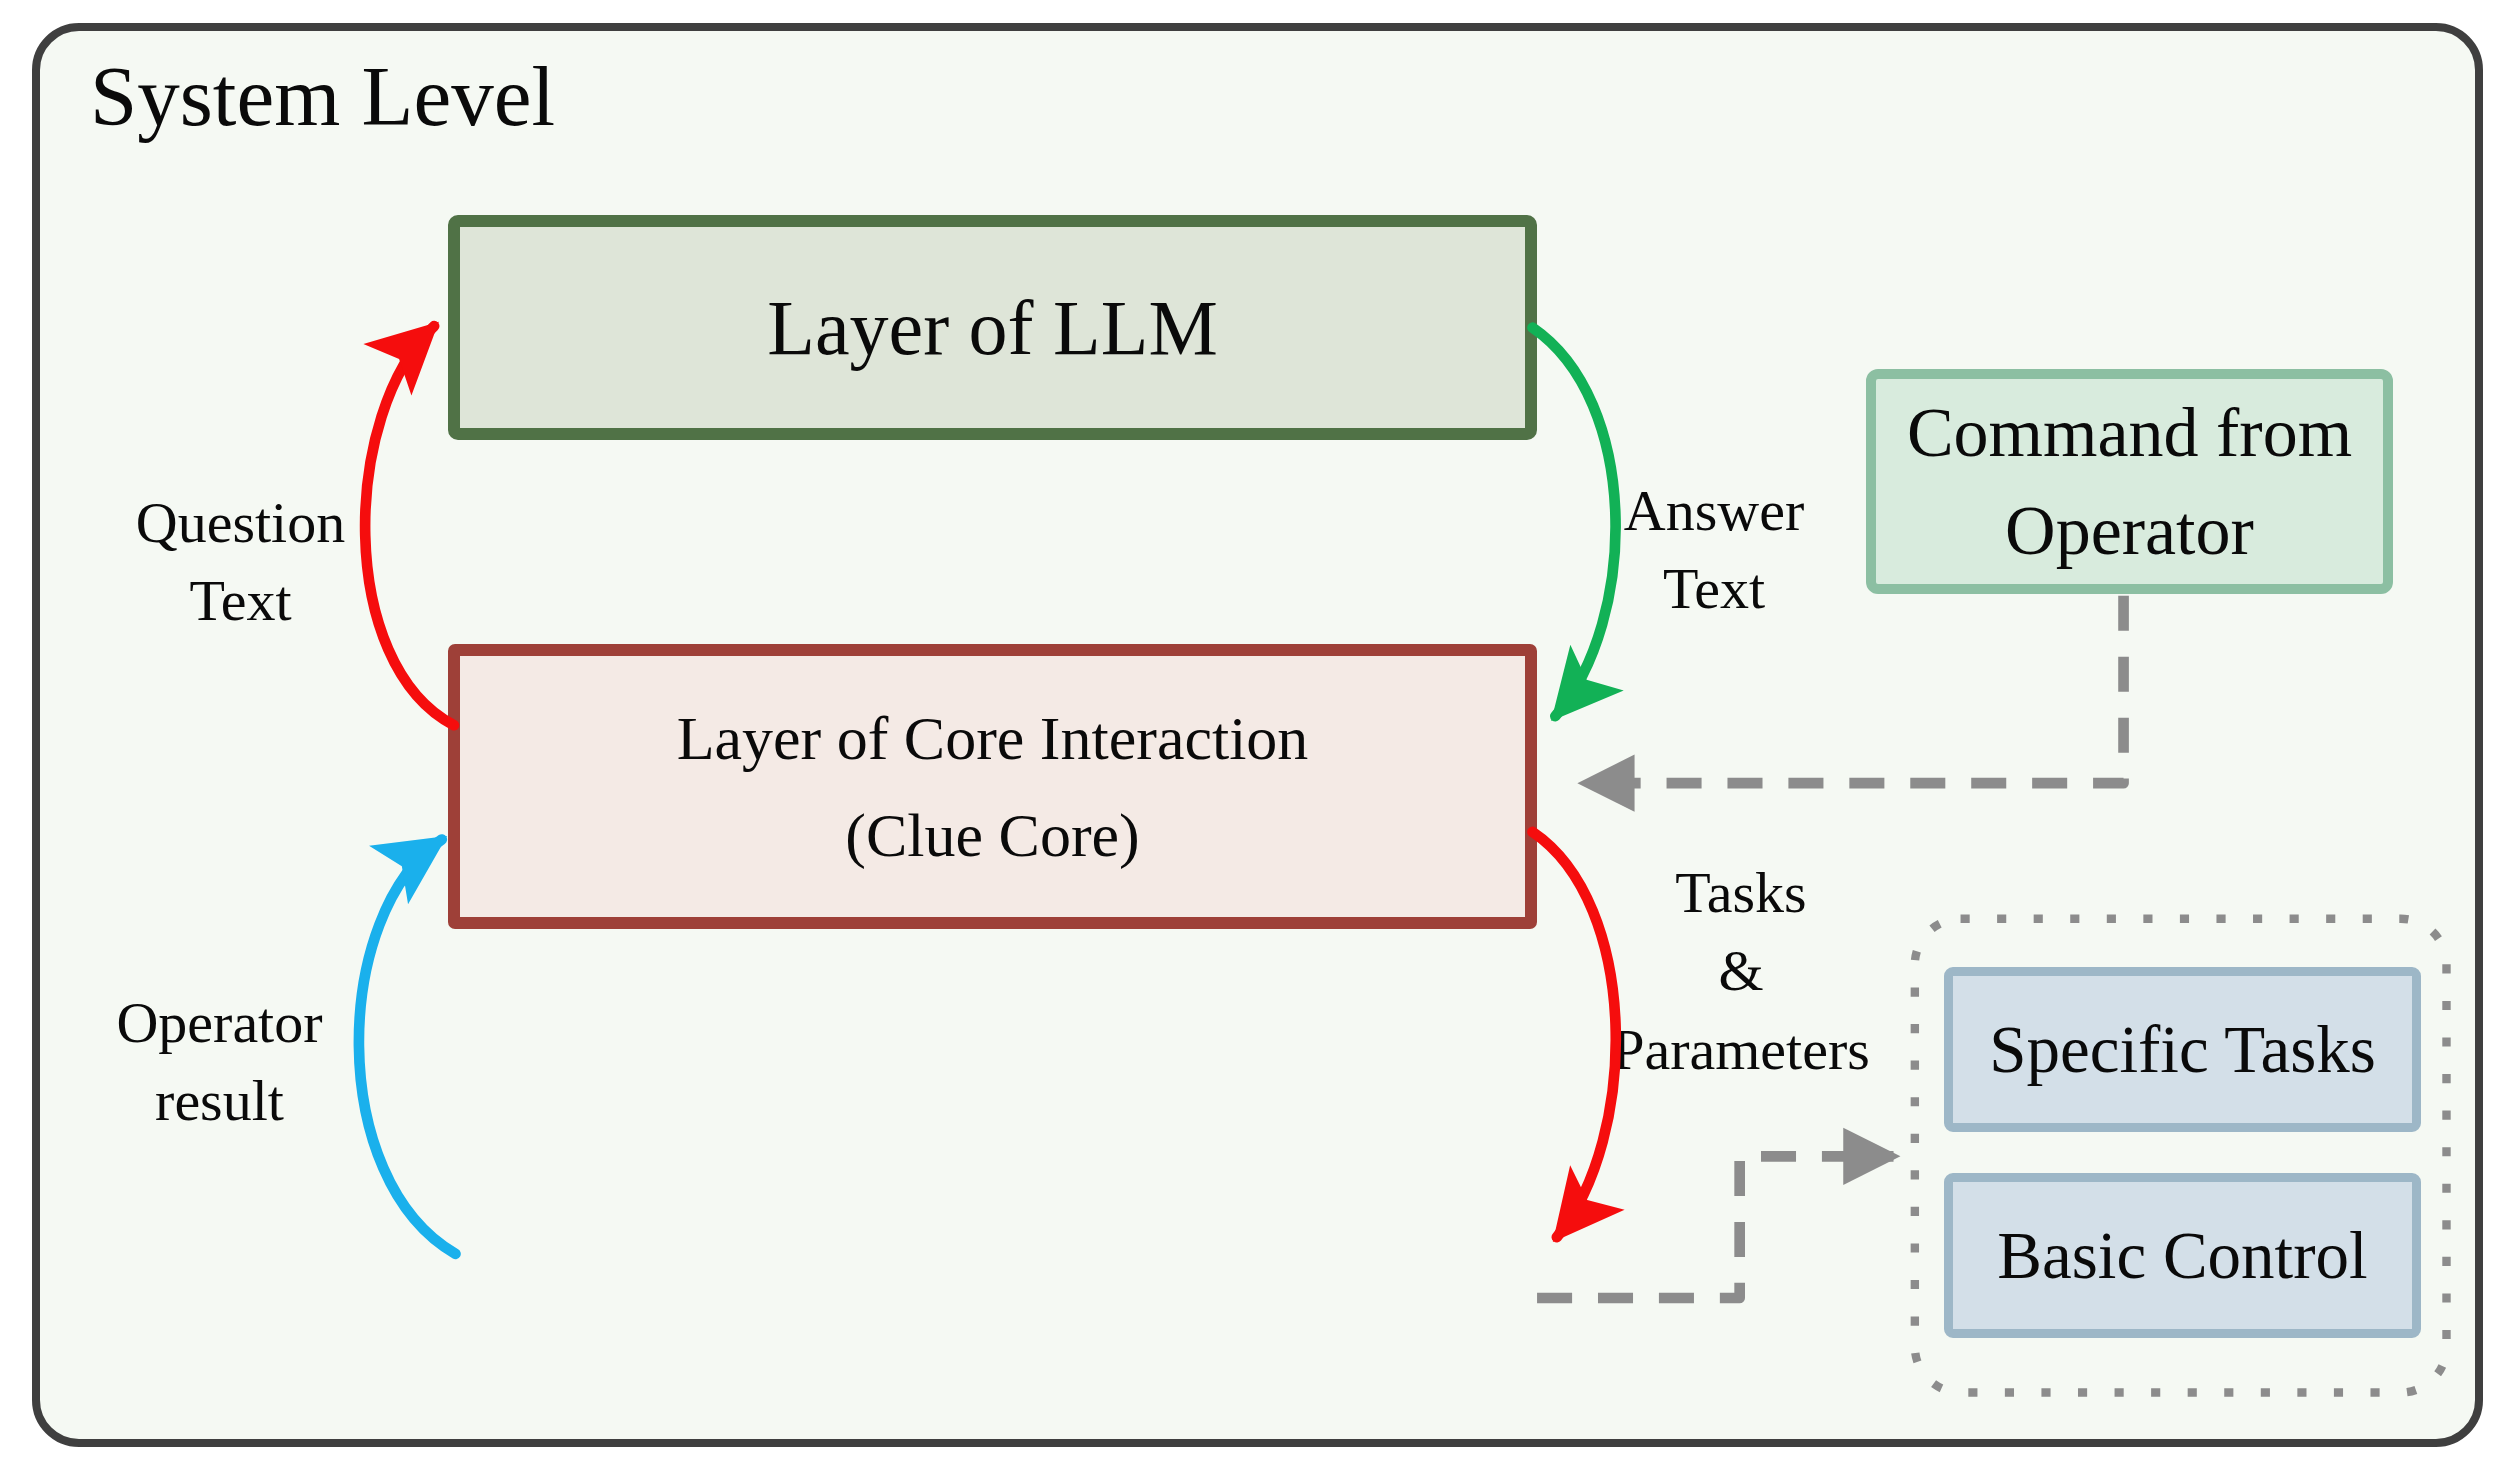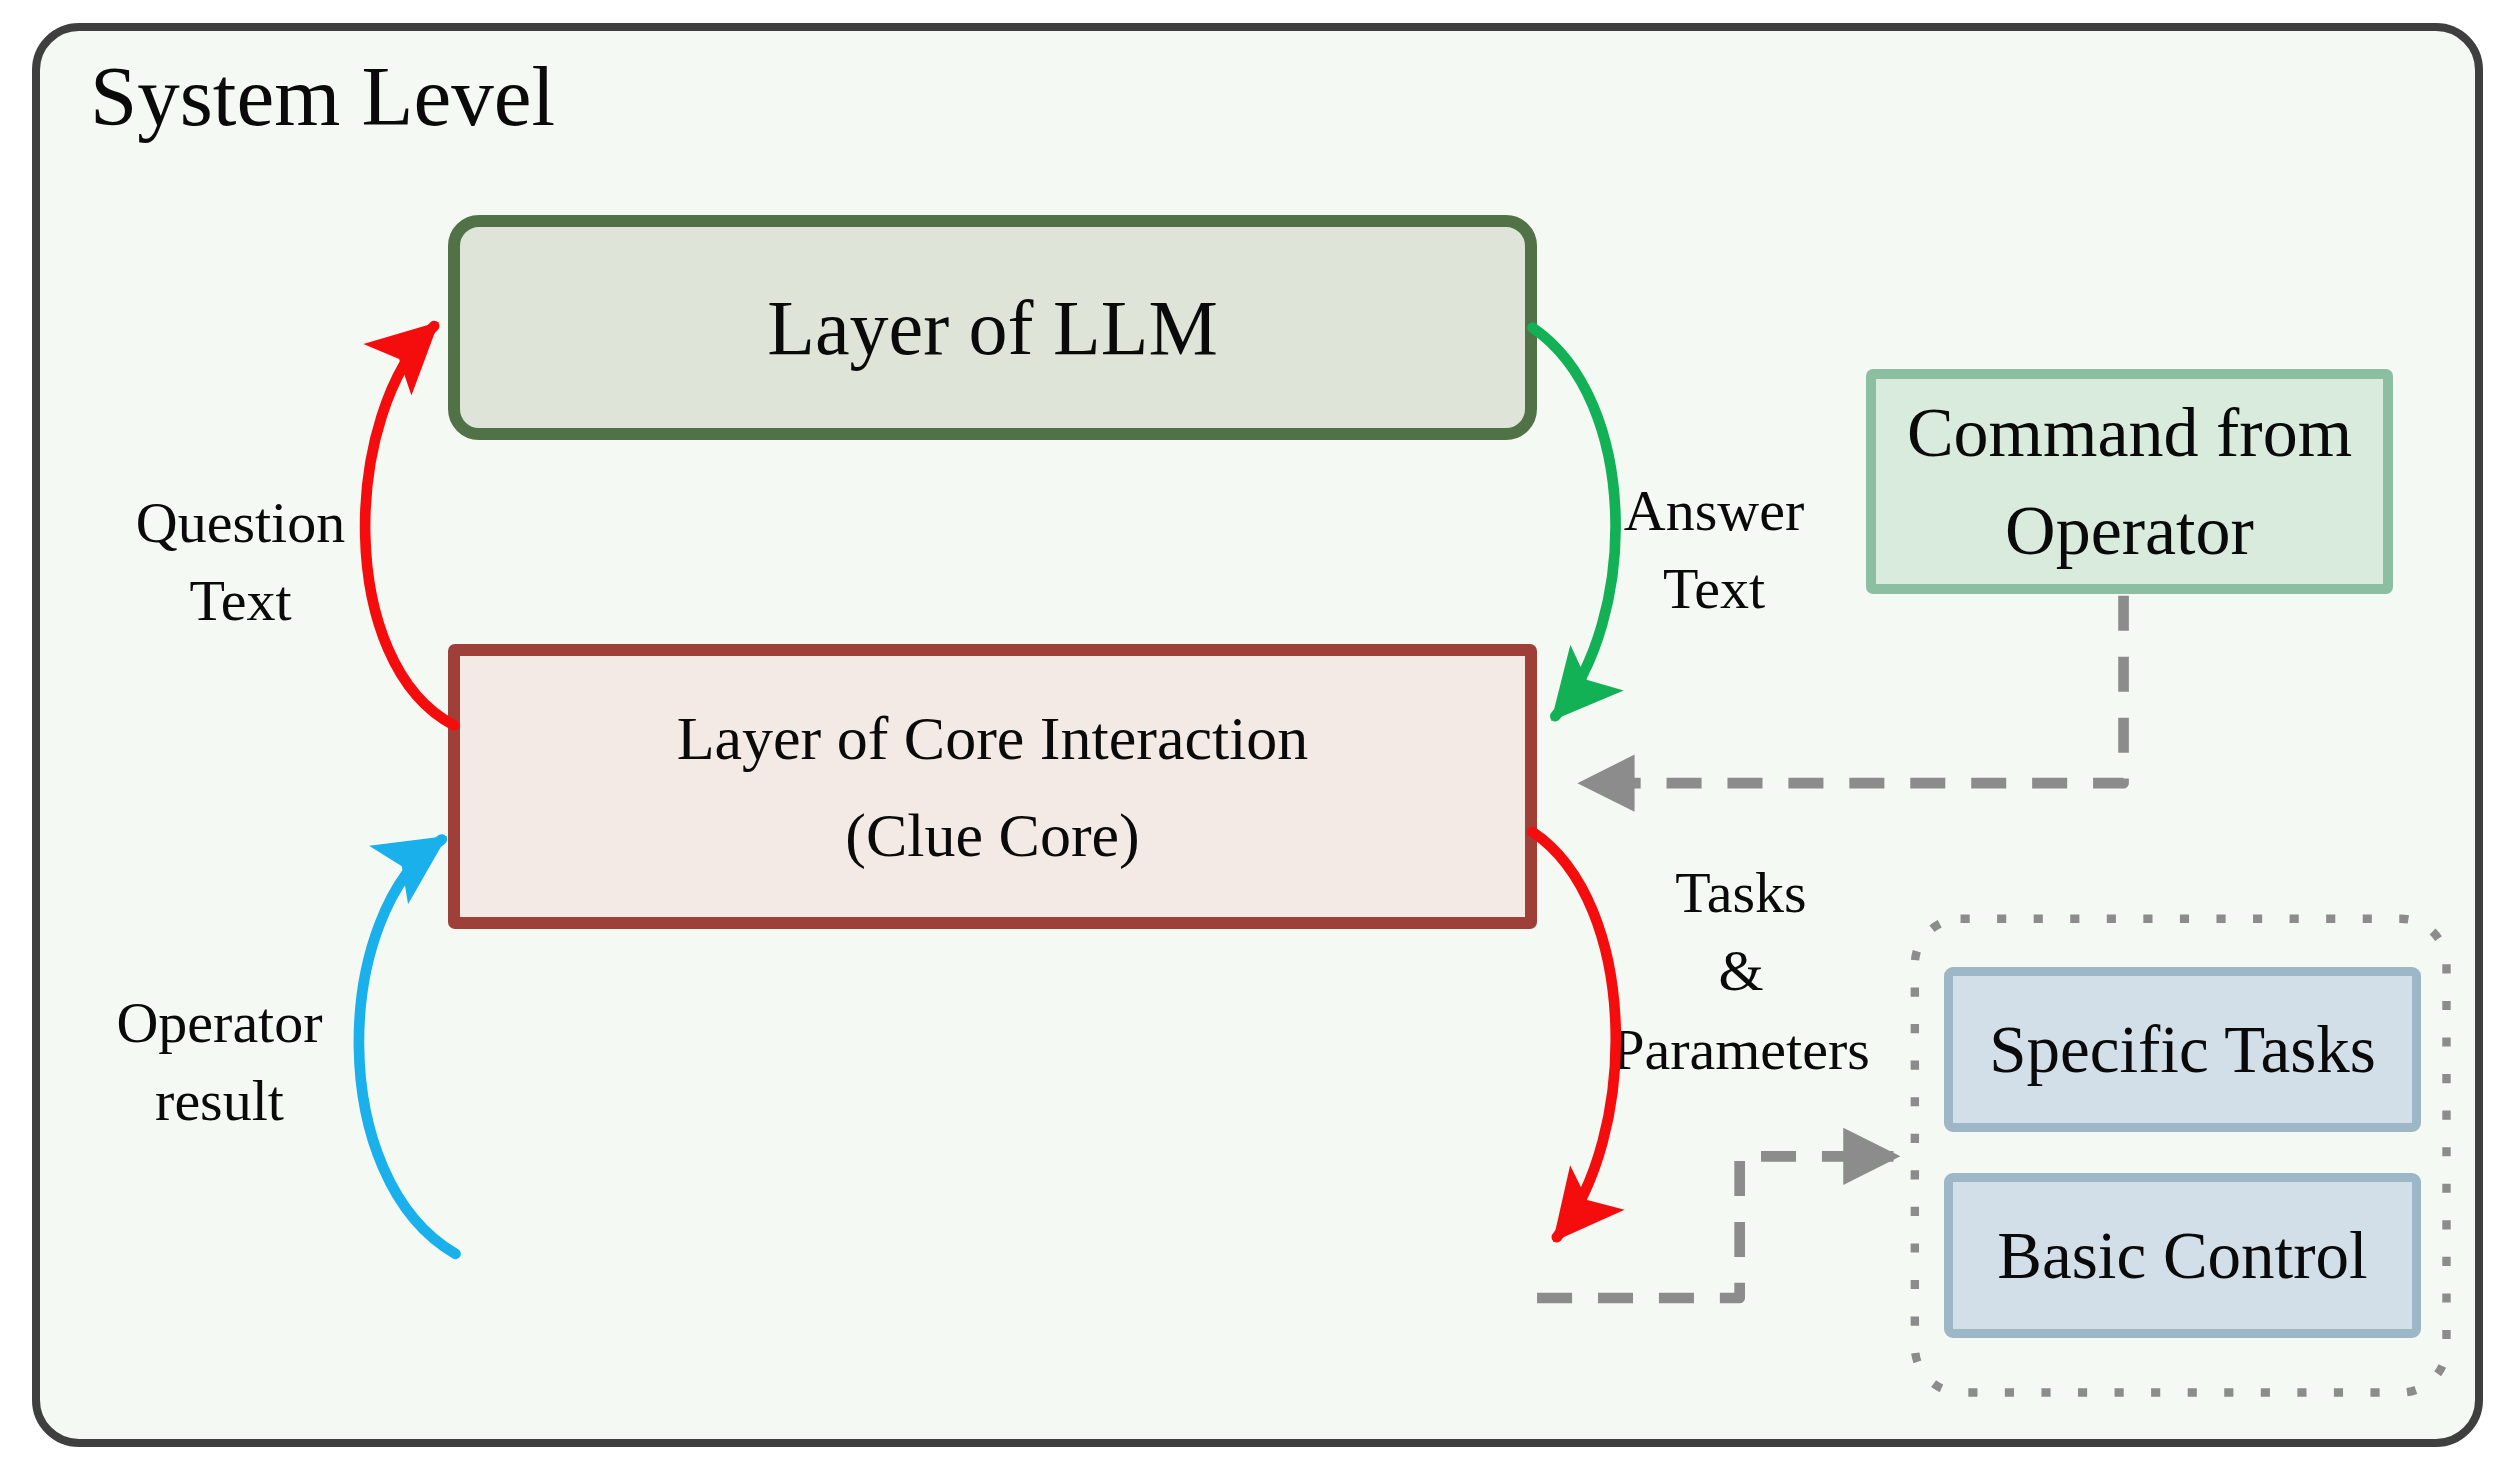--- a/index.html
+++ b/index.html
@@ -29,39 +29,39 @@
     position: absolute; box-sizing: border-box;
     display: flex; align-items: center; justify-content: center;
     text-align: center; color: var(--text, #0a0a0a);
   }
   .box .lines span { display: block; }
 
   .box-llm {
     left: 448px; top: 215px; width: 1089px; height: 225px;
     background: var(--llm-bg, #dee5d8);
     border: 12.2px solid var(--llm-border, #507246);
-    border-radius: 31px; font-size: 78px;
+    border-radius: 10px; font-size: 78px;
   }
   .box-core {
     left: 448px; top: 644px; width: 1089px; height: 285px;
     background: var(--core-bg, #f4eae5);
     border: 12.2px solid var(--core-border, #9e4038);
     border-radius: 7px; font-size: 62px; line-height: 1.55;
   }
   .box-robot {
     left: 448px; top: 1126px; width: 1089px; height: 227px;
     background: var(--robot-bg, #e6eaf0);
     border: 12.2px solid var(--robot-border, #3454a4);
     border-radius: 41px; font-size: 78px;
   }
   .box-command {
     left: 1866px; top: 369px; width: 527px; height: 225px;
     background: var(--command-bg, #d8ebdd);
     border: 10.7px solid var(--command-border, #8cbfa2);
-    border-radius: 7px; font-size: 70px; line-height: 1.4;
+    border-radius: 12px; font-size: 70px; line-height: 1.4;
   }
   .box-task {
     left: 1944px; width: 477px; height: 165px;
     background: var(--task-bg, #d3dfe8);
     border: 9.1px solid var(--task-border, #9db7c7);
     border-radius: 9px; font-size: 67px;
   }
   .box-specific { top: 967px; }
   .box-basic    { top: 1173px; }
 

